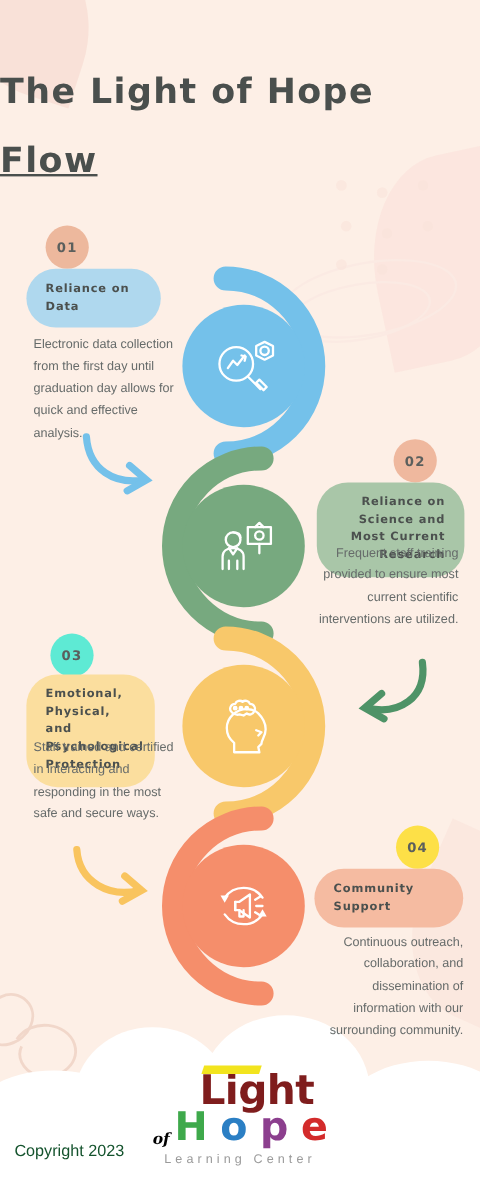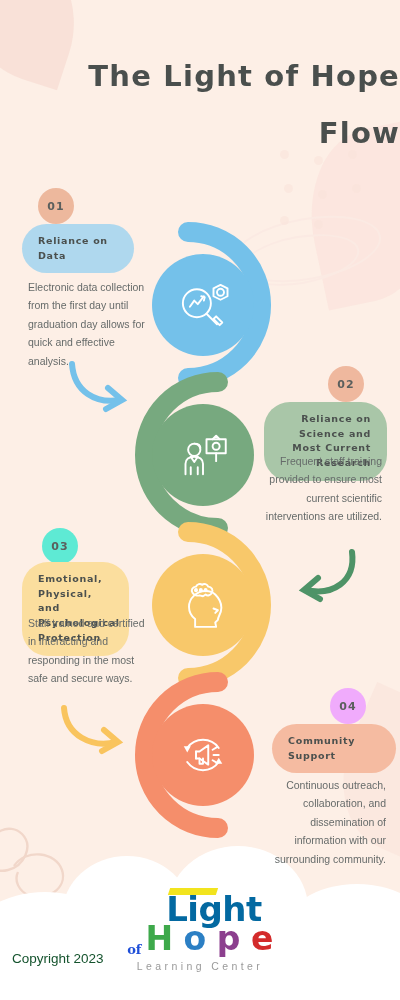--- a/index.html
+++ b/index.html
@@ -57,30 +57,29 @@
   .cloud-band .puff {
     position:absolute; background:#FFFFFF; border-radius:50%;
   }
   .cloud-base {
     position:absolute; left:0; right:0; bottom:0; height:72px; background:#fff;
   }
 
   
   .title {
     position:absolute; left:0; right:0; top:48px;
-    text-align:right;
+    text-align:left;
     font-family:"DejaVu Sans", sans-serif;
     font-weight:bold;
     font-size:29px;
     letter-spacing:1.2px;
     color:#4A4F4D;
     line-height:1.95;
-    padding-left:13px;
-  }
-  .title .l2 { display:block; }
+  }
+  .title .l2 { display:block;text-decoration:underline; }
 
   
   .flow { position:absolute; left:0; top:0; width:400px; height:1000px; }
 
   
   .circle {
     position:absolute; border-radius:50%;
     display:flex; align-items:center; justify-content:center;
   }
   .c1 { left:152px; top:254px; width:102px; height:102px; background:#74C1EA; }
@@ -93,37 +92,37 @@
   .badge {
     position:absolute; width:36px; height:36px; border-radius:50%;
     display:flex; align-items:center; justify-content:center;
     font-family:"DejaVu Sans", sans-serif;
     font-size:11px; font-weight:bold; letter-spacing:1px;
     color:#5B5F5D;
   }
   .b1 { left:38px; top:188px; background:#EDB89D; }
   .b2 { left:328px; top:366px; background:#EFB89E; }
   .b3 { left:42px; top:528px; background:#5eead4; }
-  .b4 { left:330px; top:688px; background:#f0abfc; }
+  .b4 { left:330px; top:688px; background:#fde047; }
 
   
   .pill {
     position:absolute; border-radius:26px;
     padding:10px 16px;
     font-family:"DejaVu Sans", sans-serif;
     font-weight:bold;
     font-size:9.5px;
     letter-spacing:.7px;
     line-height:1.55;
     color:#4B504E;
   }
   .p1 { left:22px; top:224px; width:112px; background:#AFD8EE; }
   .p2 { left:264px; top:402px; width:123px; background:#A9C6A8; text-align:right; }
   .p3 { left:22px; top:562px; width:107px; background:#FBDE9E; }
-  .p4 { left:272px; top:724px; width:124px; background:#F5BBA1; }
+  .p4 { left:262px; top:724px; width:124px; background:#F5BBA1; }
 
   
   .copy {
     position:absolute;
     font-family:"Liberation Sans", sans-serif;
     font-size:10.5px;
     line-height:1.75;
     color:#666B6A;
   }
   .t1 { left:28px; top:278px; width:122px; }
@@ -138,31 +137,31 @@
   }
   .logo-main {
     font-family:"DejaVu Sans", sans-serif;
     font-weight:bold;
     font-size:0;
     line-height:1;
     position:relative;
     display:inline-block;
   }
   .logo-light {
-    display:inline-block; font-size:34px; color:#0369a1;
+    display:inline-block; font-size:34px; color:#7f1d1d;
     position:relative; letter-spacing:-.5px;margin-left:28px;
   }
   .logo-beam {
     position:absolute; left:3px; top:-4px; width:48px; height:7px;
     background:#F2E41E; transform:skewX(-18deg);
   }
   .logo-row2 { margin-top:-4px; white-space:nowrap; }
   .logo-of {
-    display:inline-block; font-size:13px; color:#1d4ed8;
-    font-family:"DejaVu Serif", serif;
+    display:inline-block; font-size:13px; color:#000000;
+    font-style:italic; font-family:"DejaVu Serif", serif;
     vertical-align:middle; margin-right:4px;
   }
   .logo-hope { display:inline-block; font-size:33px; letter-spacing:-.5px; }
   .logo-hope span:nth-child(1){ color:#3EA94B; }
   .logo-hope span:nth-child(2){ color:#2B7FC4; }
   .logo-hope span:nth-child(3){ color:#8C3F8E; }
   .logo-hope span:nth-child(4){ color:#D32B2B; }
   .logo-sub {
     margin-top:4px;
     font-family:"Liberation Sans", sans-serif;

